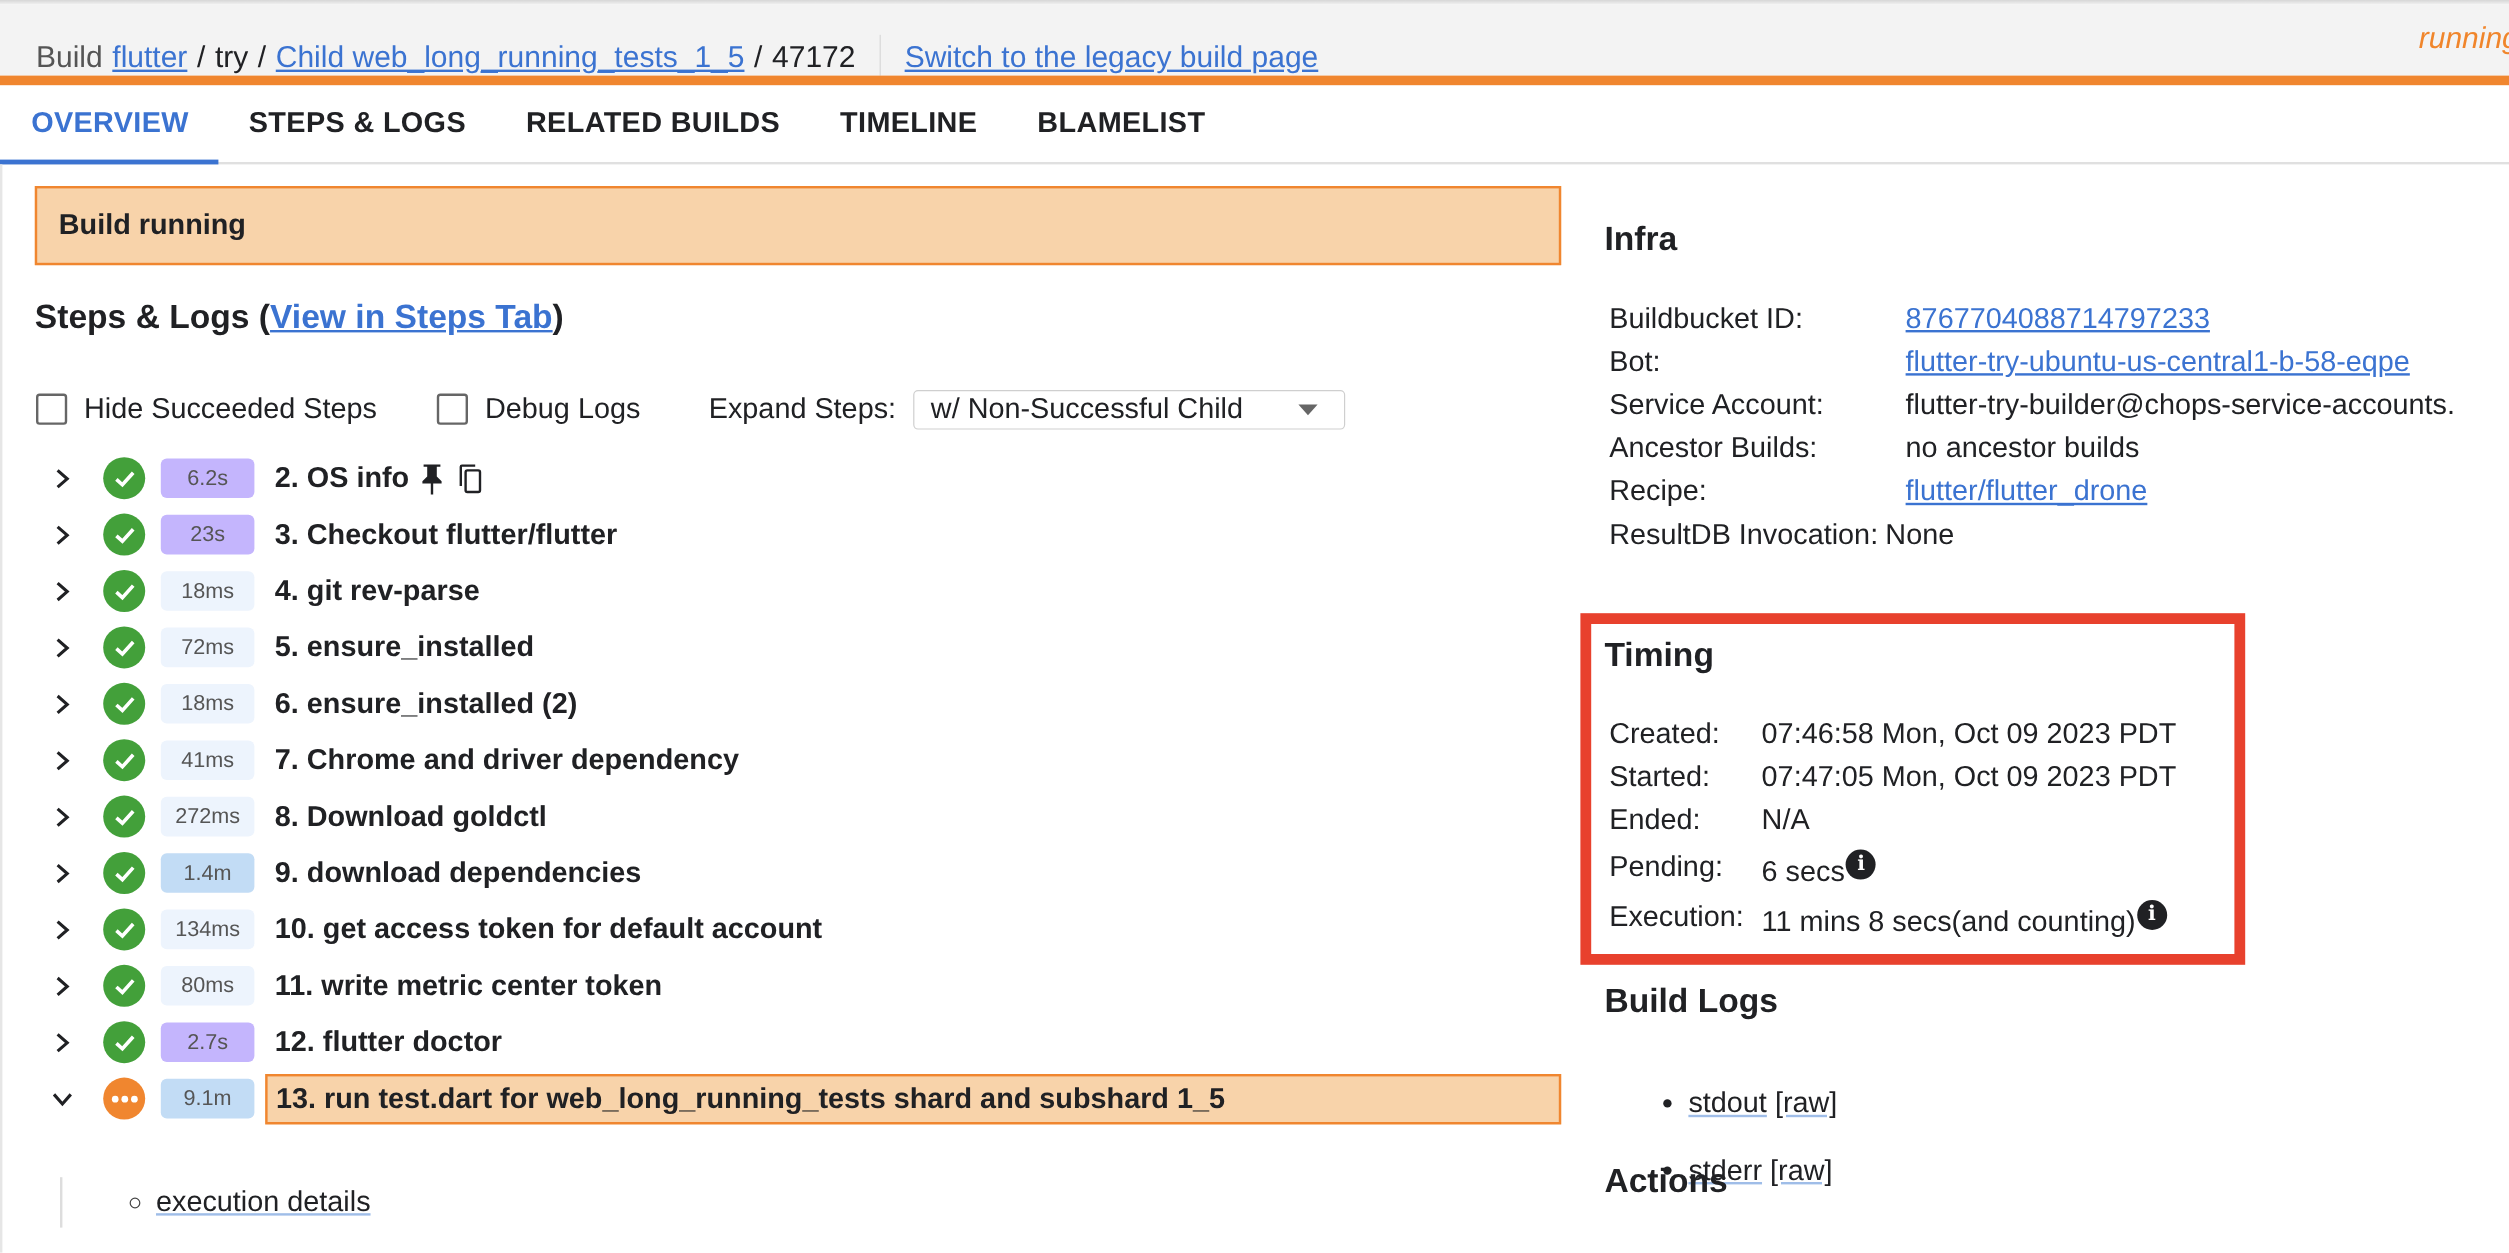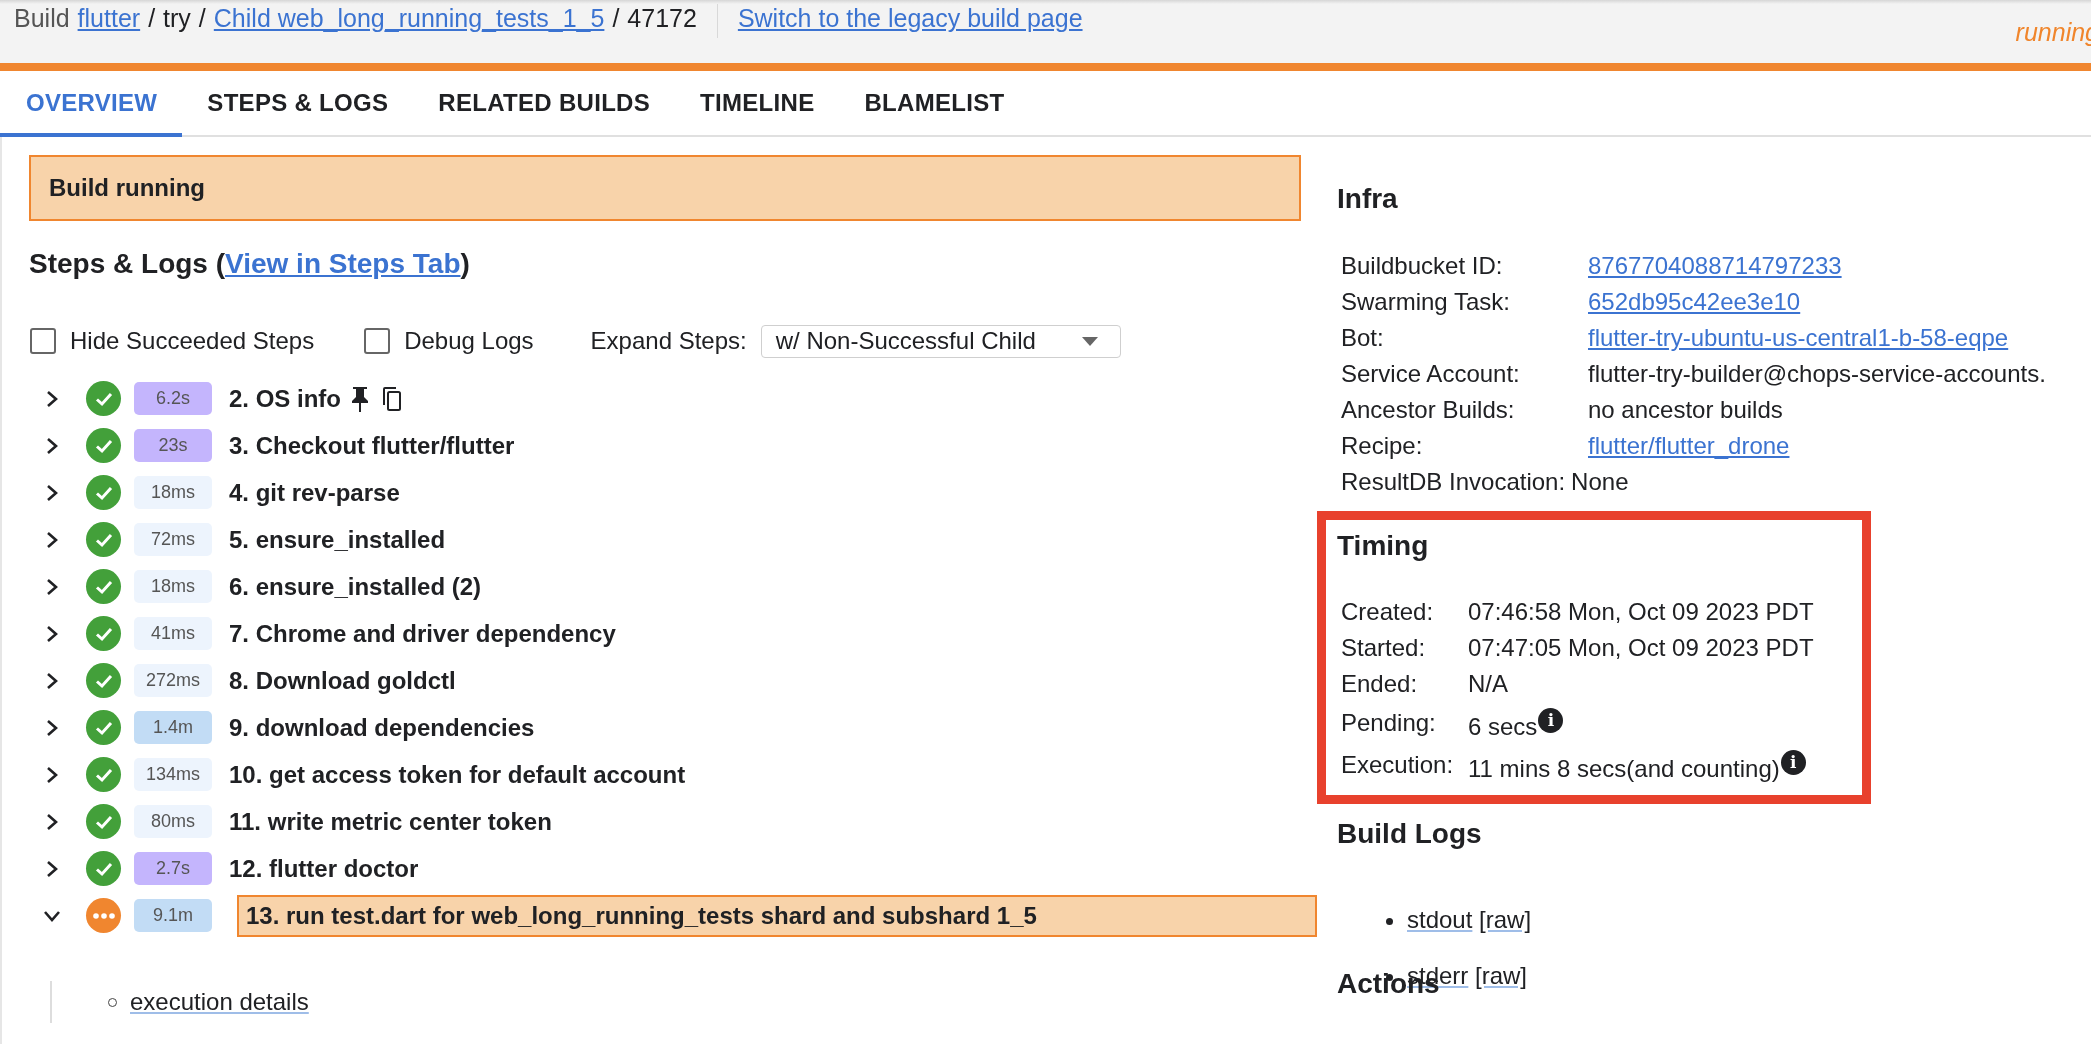--- a/index.html
+++ b/index.html
@@ -8,21 +8,21 @@
     width: 2091px; height: 1044px; overflow: hidden; position: relative;
     background: #ffffff; color: #202124;
     font-family: "Liberation Sans", "DejaVu Sans", sans-serif;
   }
   a { color: #3b73d1; text-decoration: underline; }
 
   
   .top-shadow { position: absolute; left: 0; top: 0; width: 100%; height: 4px;
     background: linear-gradient(#d6d6d6, #f3f3f3); }
   .header { position: absolute; left: 0; top: 4px; width: 100%; height: 59px;
-    background: #f3f3f3; display: flex; align-items: flex-start; padding-left: 14px;
+    background: #f3f3f3; display: flex; align-items: flex-end; padding-left: 30px;
     font-size: 25px; color: #202124; white-space: nowrap; }
   .header .build-word { color: #555; }
   .header .sep { margin: 0 8px; }
   .header .divider { width: 1px; height: 34px; background: #d8d8d8; margin: 0 20px; }
   .header .status { position: absolute; right: -8px; top: 14px; color: #f0852b;
     font-style: italic; font-size: 25px; }
   .orange-bar { position: absolute; left: 0; top: 63px; width: 100%; height: 8px; background: #f0862f; }
 
   
   .tabs { position: absolute; left: 0; top: 71px; width: 100%; height: 66px;
@@ -57,21 +57,21 @@
     display: flex; align-items: center; justify-content: center; }
   .status-icon.success { background: #43a03a; }
   .status-icon.running { background: #f0862f; }
   .badge { position: absolute; left: 134px; width: 78px; height: 33px; border-radius: 5px;
     display: flex; align-items: center; justify-content: center; font-size: 18px; color: #555; }
   .badge.ms { background: #edf4fd; }
   .badge.s { background: #c4b5fd; }
   .badge.m { background: #c2dcf5; }
   .step-title { position: absolute; left: 229px; font-size: 24px; font-weight: bold; white-space: nowrap;
     display: flex; align-items: center; }
-  .step-title.current { left: 221px; width: 1080px; height: 42px; background: #f8d3aa; border: 2px solid #f0862f; padding-left: 7px; margin-left: 16px; }
+  .step-title.current { left: 221px; width: 1080px; height: 42px; background: #f8d3aa; border: 2px solid #f0862f; padding-left: 7px; }
   .step-summary { position: absolute; left: 465px; font-size: 24px; white-space: nowrap; }
   .step-tools { display: inline-flex; align-items: center; margin-left: 8px; gap: 10px; }
   .sub-line { position: absolute; left: 50px; top: 981px; width: 2px; height: 42px; background: #ddd; }
   .sub-item { position: absolute; left: 108px; top: 988px; font-size: 24px; display: flex; align-items: center; }
   .sub-item .bullet { width: 9px; height: 9px; border: 1.5px solid #444; border-radius: 50%; margin-right: 13px; }
   .sub-item a { color: #202124; text-decoration-color: #9fbde8; }
 
   
   .right { position: absolute; left: 1337px; }
   .h2 { font-size: 28px; font-weight: bold; }
@@ -303,24 +303,20 @@
   <a href="#">execution details</a>
 </div>
 
 <div class="right h2" style="top:183px">Infra</div>
 <div class="right" style="top:248px;left:1341px">
   <div class="kv">
       <span class="k">Buildbucket ID:</span>
       <a href="#">8767704088714797233</a>
     </div>
   <div class="kv">
-      <span class="k">Swarming Task:</span>
-      <a href="#">652db95c42ee3e10</a>
-    </div>
-  <div class="kv">
       <span class="k">Bot:</span>
       <a href="#">flutter-try-ubuntu-us-central1-b-58-eqpe</a>
     </div>
   <div class="kv">
       <span class="k">Service Account:</span>
       <span>flutter-try-builder@chops-service-accounts.</span>
     </div>
   <div class="kv">
       <span class="k">Ancestor Builds:</span>
       <span>no ancestor builds</span>

